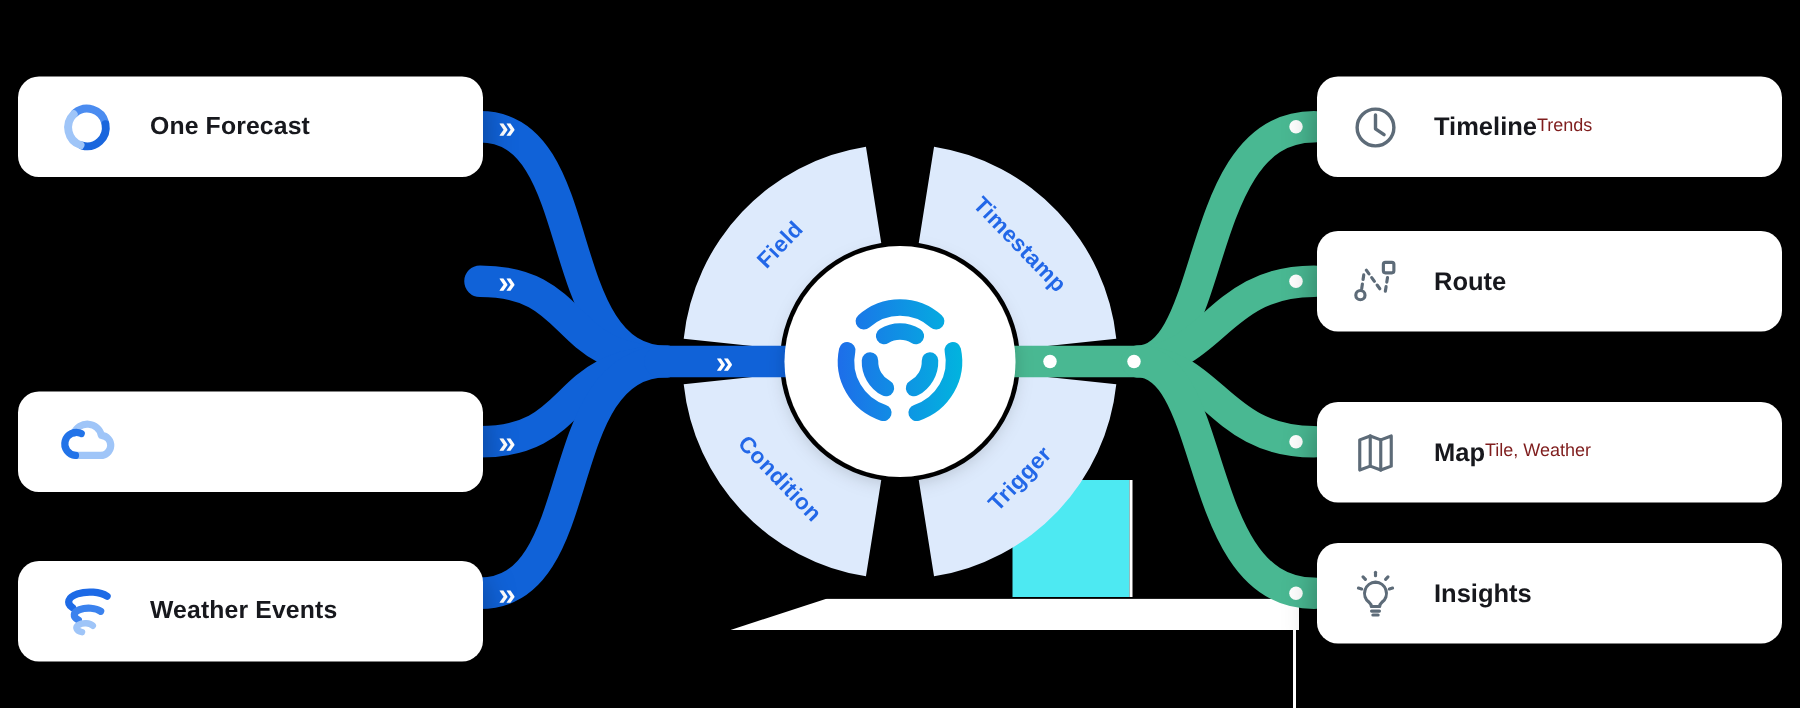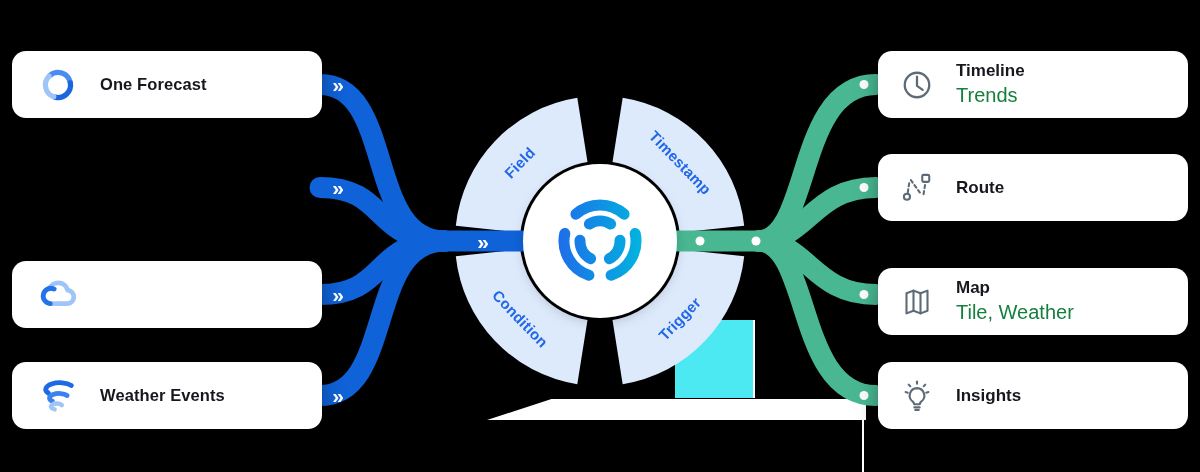--- a/index.html
+++ b/index.html
@@ -12,23 +12,23 @@
   .card{
     position:absolute;width:310px;height:67px;background:#fff;border-radius:14px;
     display:flex;align-items:center;z-index:2;
     box-shadow:0 10px 22px rgba(0,0,0,0.35);
   }
   .card.left{left:12px;}
   .card.right{left:878px;}
   .licon{width:48px;height:48px;margin-left:22px;flex:0 0 auto;display:flex;align-items:center;justify-content:center;}
   .ltitle{margin-left:18px;font-size:16.5px;font-weight:700;color:#17181d;letter-spacing:.1px;}
   .ricon{width:42px;height:42px;margin-left:18px;flex:0 0 auto;display:flex;align-items:center;justify-content:center;}
-  .rtext{margin-left:18px;display:flex;flex-direction:column;justify-content:center;}
+  .rtext{margin-left:18px;display:flex;flex-direction:row;justify-content:center;}
   .rtitle{font-size:17px;font-weight:700;color:#17181d;line-height:1.25;}
-  .rsub{font-size:20px;color:#15803d;line-height:1.35;margin-top:1px;}
+  .rsub{font-size:12px;color:#7f1d1d;line-height:1.35;margin-top:1px;}
   .rsub:empty{display:none;}
   .hub-label{font-size:15px;font-weight:700;fill:#2267e8;letter-spacing:.3px;}
   .chevron{font-size:21px;font-weight:700;fill:#ffffff;}
 </style>
 </head>
 <body>
 
 <div id="canvas">
 
   <div class="artifact" style="left:675px;top:320px;width:78px;height:78px;background:#4de9f2;"></div>
@@ -119,21 +119,21 @@
 
   <div class="card left" style="top:261px">
     <span class="licon">
       <svg width="46" height="46" viewBox="0 0 48 48" fill="none" stroke-linecap="round" stroke-linejoin="round">
         <path d="M 16 33 H 33 A 7 7 0 0 0 34 19 A 10 10 0 0 0 15 17.5" stroke="#9fc5f8" stroke-width="5"></path>
         <path d="M 16 33 A 8 8 0 1 1 20 17.8" stroke="#2273e8" stroke-width="5"></path>
       </svg>
     </span>
   </div>
 
-  <div class="card left" style="top:362px">
+  <div class="card left" style="top:374px">
     <span class="licon">
       <svg width="46" height="46" viewBox="0 0 48 48" fill="none" stroke-linecap="round">
         <path d="M 38 13 A 14 6.5 0 1 0 14 21" stroke="#1d6ae6" stroke-width="5"></path>
         <path d="M 33.5 23.5 A 10 4.8 0 1 0 18 29.5" stroke="#3b82ee" stroke-width="5"></path>
         <path d="M 28 33.5 A 6 3.2 0 1 0 20.5 38" stroke="#9fc5f8" stroke-width="4.6"></path>
       </svg>
     </span>
     <span class="ltitle">Weather Events</span>
   </div>
 

